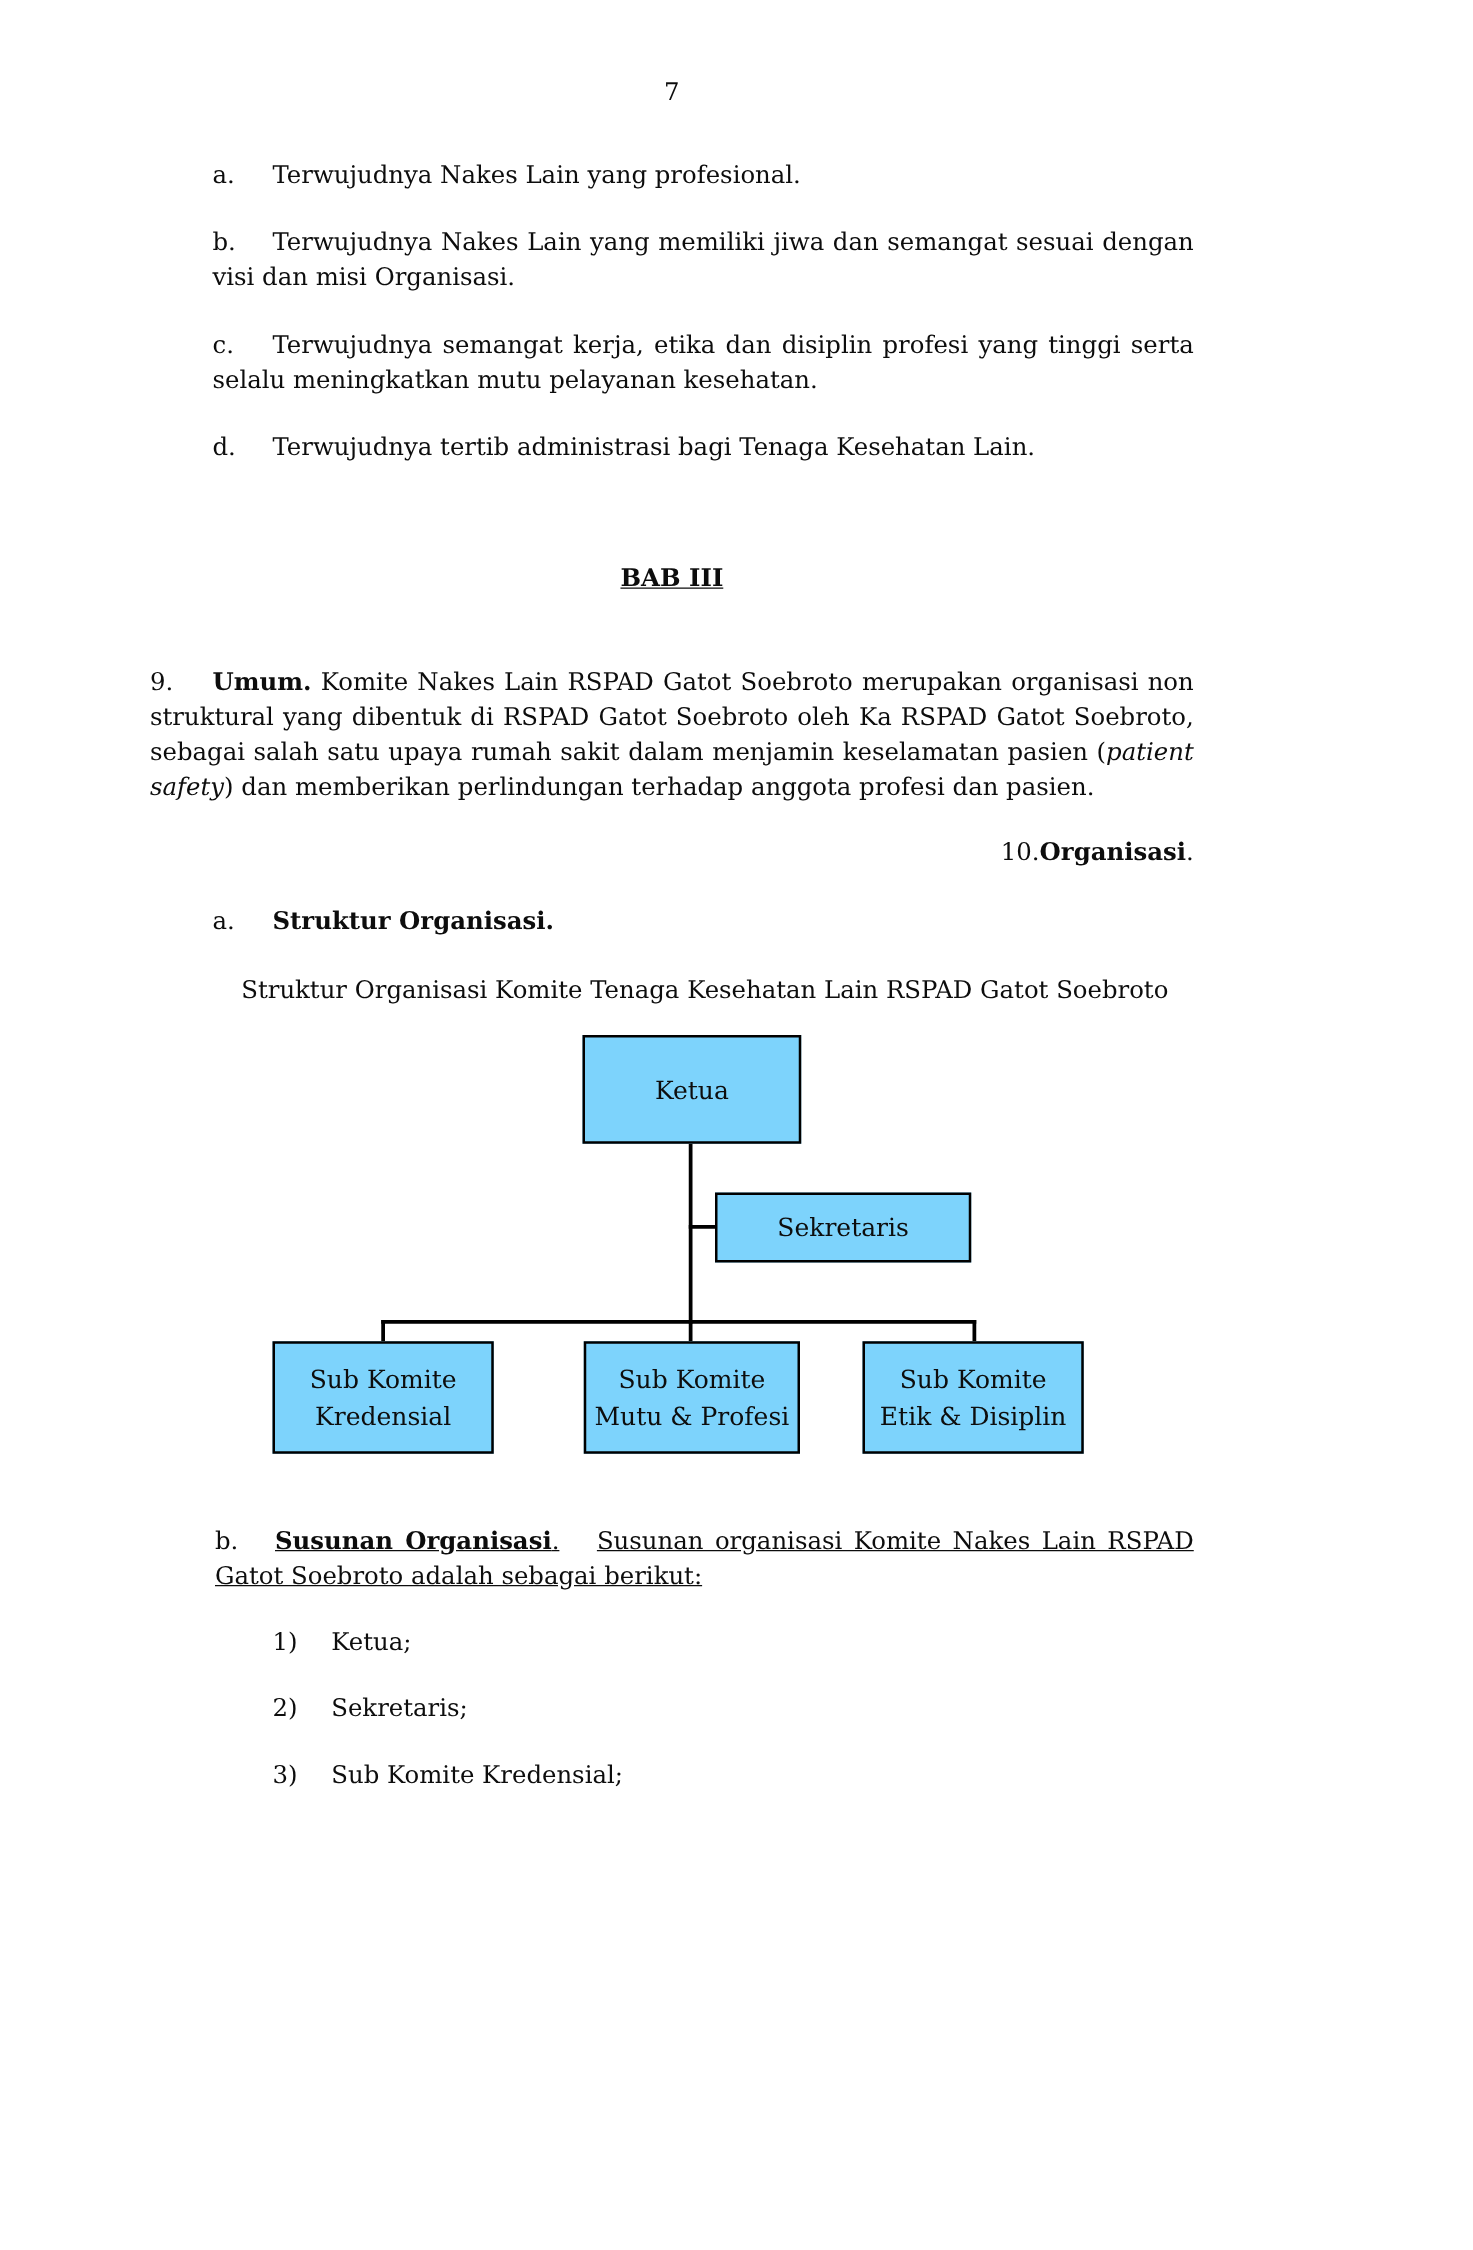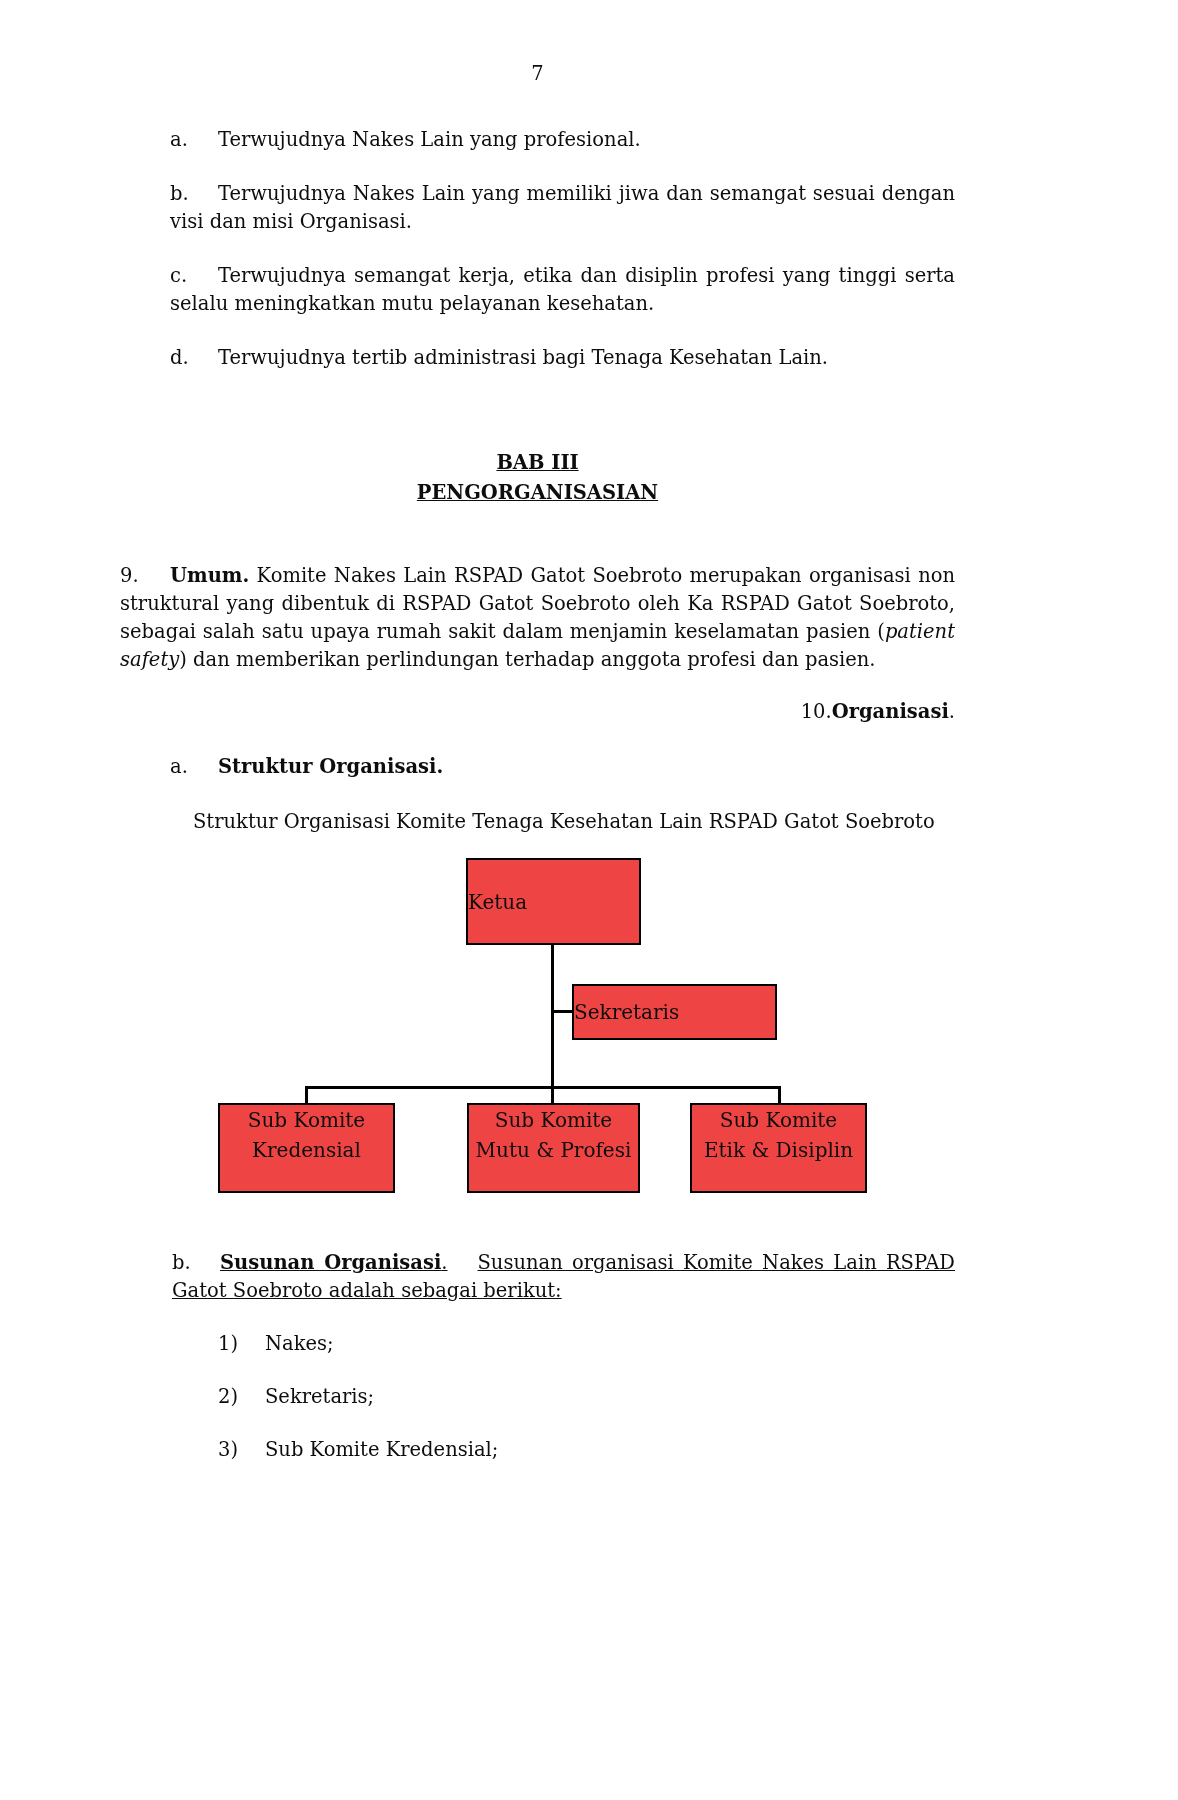--- a/index.html
+++ b/index.html
@@ -61,24 +61,24 @@
     margin: 0 0 22px 73px;
   }
   .chart {
     position: relative;
     height: 345px;
     margin-bottom: 46px;
   }
   .chart .box {
     position: absolute;
     border: 2.5px solid #000;
-    background: #ef4444;
+    background: #7dd3fc;
     display: flex;
     align-items: center;
-    justify-content: flex-start;
+    justify-content: center;
     text-align: center;
     font-size: 20px;
     box-sizing: border-box;
   }
   .chart .box.multi {
     flex-direction: column;
     line-height: 30px;
   }
   .chart .line {
     position: absolute;
@@ -118,21 +118,20 @@
   <p class="li"><span class="tab-label">a.</span><span>Terwujudnya Nakes Lain yang profesional.</span></p>
 
   <p class="li"><span class="tab-label">b.</span><span>Terwujudnya Nakes Lain yang memiliki jiwa dan semangat sesuai dengan visi dan misi Organisasi.</span></p>
 
   <p class="li"><span class="tab-label">c.</span><span>Terwujudnya semangat kerja, etika dan disiplin profesi yang tinggi serta selalu meningkatkan mutu pelayanan kesehatan.</span></p>
 
   <p class="li"><span class="tab-label">d.</span><span>Terwujudnya tertib administrasi bagi Tenaga Kesehatan Lain.</span></p>
 
   <div class="chapter">
     <div>BAB III</div>
-    <div>PENGORGANISASIAN</div>
   </div>
 
   <p class="para-umum"><span class="tab-label num">9.</span><b>Umum.</b><span> Komite Nakes Lain RSPAD Gatot Soebroto merupakan organisasi non struktural yang dibentuk di RSPAD Gatot Soebroto oleh Ka RSPAD Gatot Soebroto, sebagai salah satu upaya rumah sakit dalam menjamin keselamatan pasien (</span><i>patient safety</i><span>) dan memberikan perlindungan terhadap anggota profesi dan pasien.</span></p>
 
   <p class="para-organisasi"><span class="tab-label num">10.</span><b>Organisasi</b><span>.</span></p>
 
   <p class="struktur-a"><span class="tab-label">a.</span><b>Struktur Organisasi.</b></p>
 
   <p class="caption">Struktur Organisasi Komite Tenaga Kesehatan Lain RSPAD Gatot Soebroto</p>
 
@@ -163,19 +162,19 @@
     </div>
 
     <div class="box box-sub3 multi">
       <div>Sub Komite</div>
       <div>Etik &amp; Disiplin</div>
     </div>
   </div>
 
   <p class="susunan-b"><span class="tab-label">b.</span><b>Susunan Organisasi</b><span>.</span><span class="spacer-wide"></span><span>Susunan organisasi Komite Nakes Lain RSPAD Gatot Soebroto adalah sebagai berikut:</span></p>
 
-  <p class="sub-item"><span class="tab-label sub">1)</span><span>Nakes;</span></p>
+  <p class="sub-item"><span class="tab-label sub">1)</span><span>Ketua;</span></p>
 
   <p class="sub-item"><span class="tab-label sub">2)</span><span>Sekretaris;</span></p>
 
   <p class="sub-item"><span class="tab-label sub">3)</span><span>Sub Komite Kredensial;</span></p>
 
 </div>
 
 </body></html>

